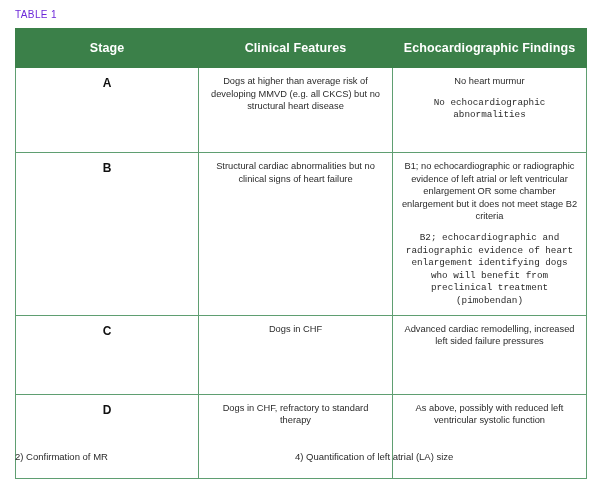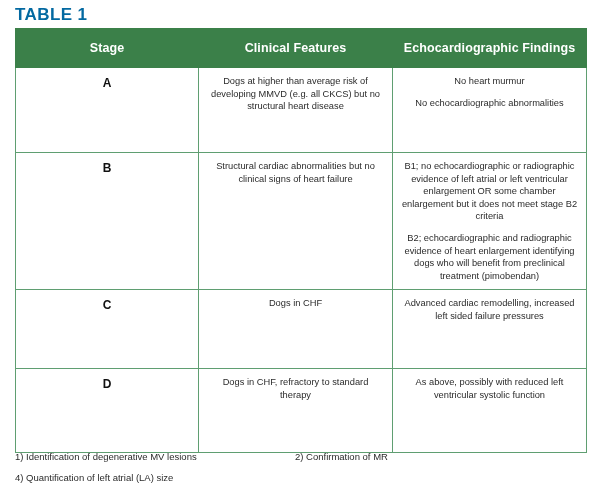--- a/index.html
+++ b/index.html
@@ -18,24 +18,24 @@
     position: relative;
     width: 600px;
     height: 487px;
     box-sizing: border-box;
     padding: 0;
   }
   .table-label {
     position: absolute;
     left: 15px;
     top: 8px;
-    font-size: 17px;
-    font-weight: bold;
+    font-size: 10px;
+    font-weight: normal;
     letter-spacing: 0.4px;
-    color: #0369a1;
+    color: #6d28d9;
     line-height: 14px;
   }
   .tbl {
     position: absolute;
     left: 15px;
     top: 28px;
     width: 571px;
     border-collapse: collapse;
     table-layout: fixed;
   }
@@ -69,21 +69,21 @@
     font-weight: bold;
     color: #111111;
     padding-top: 9px;
   }
   .tbl tbody tr.r-a td { height: 68px; }
   .tbl tbody tr.r-b td { height: 117px; }
   .tbl tbody tr.r-c td { height: 62px; }
   .tbl tbody tr.r-d td { height: 67px; }
 
   .para { margin: 0; text-align: center; }
-  .para + .para { margin-top: 9px; }
+  .para + .para { margin-top: 9px; font-family: Liberation Mono, monospace; }
 
   .footnote-head {
     position: absolute;
     left: 15px;
     top: 426px;
     font-size: 9.3px;
     font-weight: bold;
     color: #63ab80;
     line-height: 12px;
     letter-spacing: 0.05px;
@@ -161,18 +161,17 @@
         </td>
         <td>
           <p class="para">As above, possibly with reduced left ventricular systolic function</p>
         </td>
       </tr>
     </tbody>
   </table>
 
 
   <div class="footnote-grid">
-    <div>1) Identification of degenerative MV lesions</div>
     <div>2) Confirmation of MR</div>
     <div>4) Quantification of left atrial (LA) size</div>
   </div>
 
 </div>
 
 </body></html>

